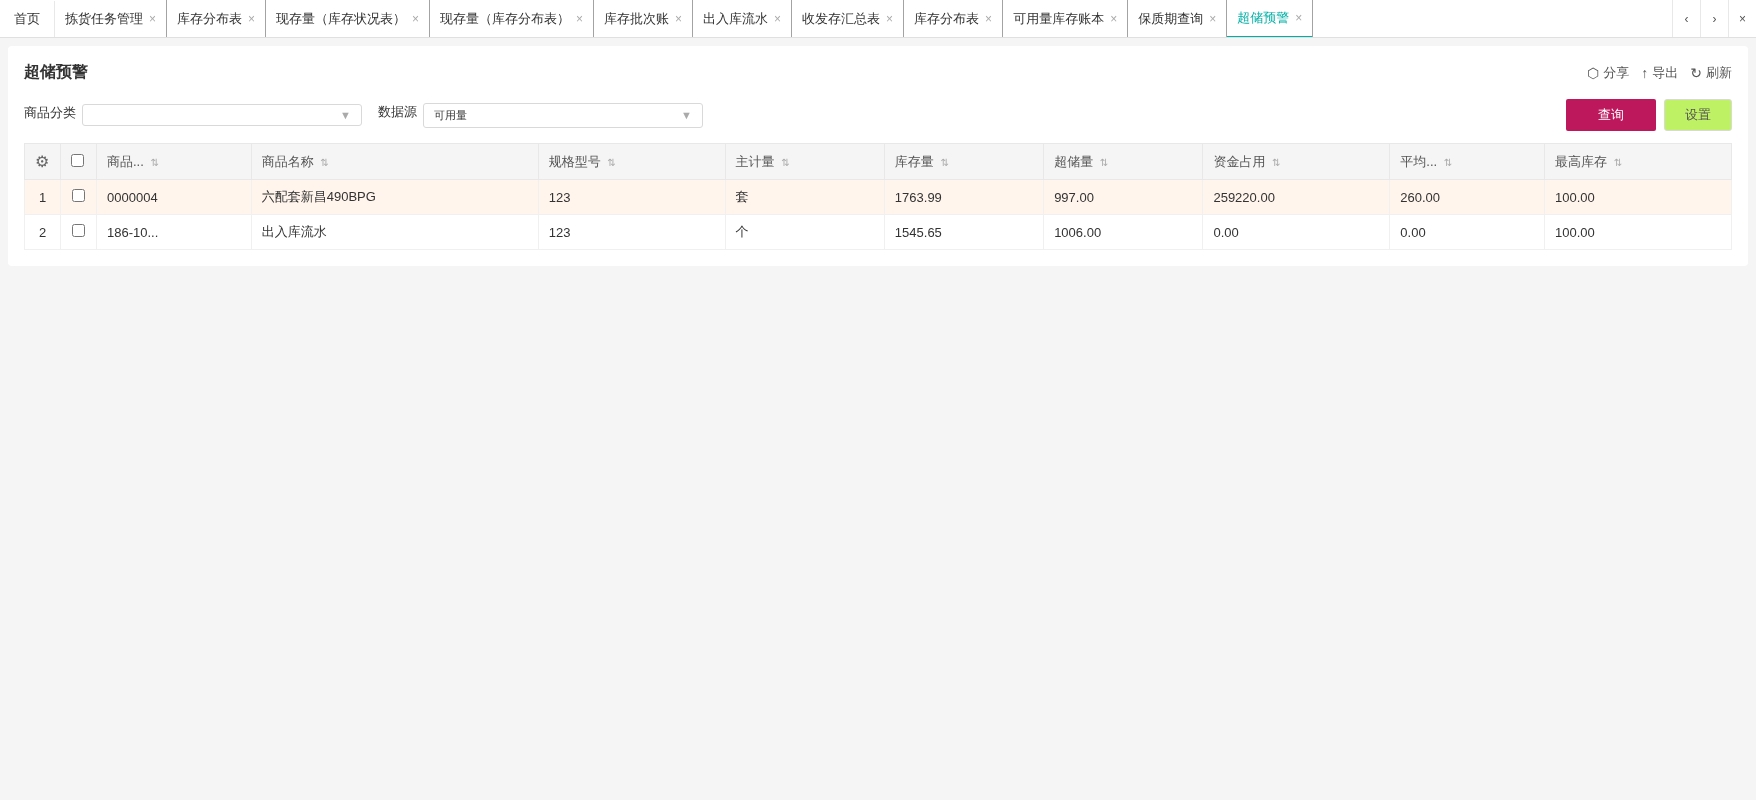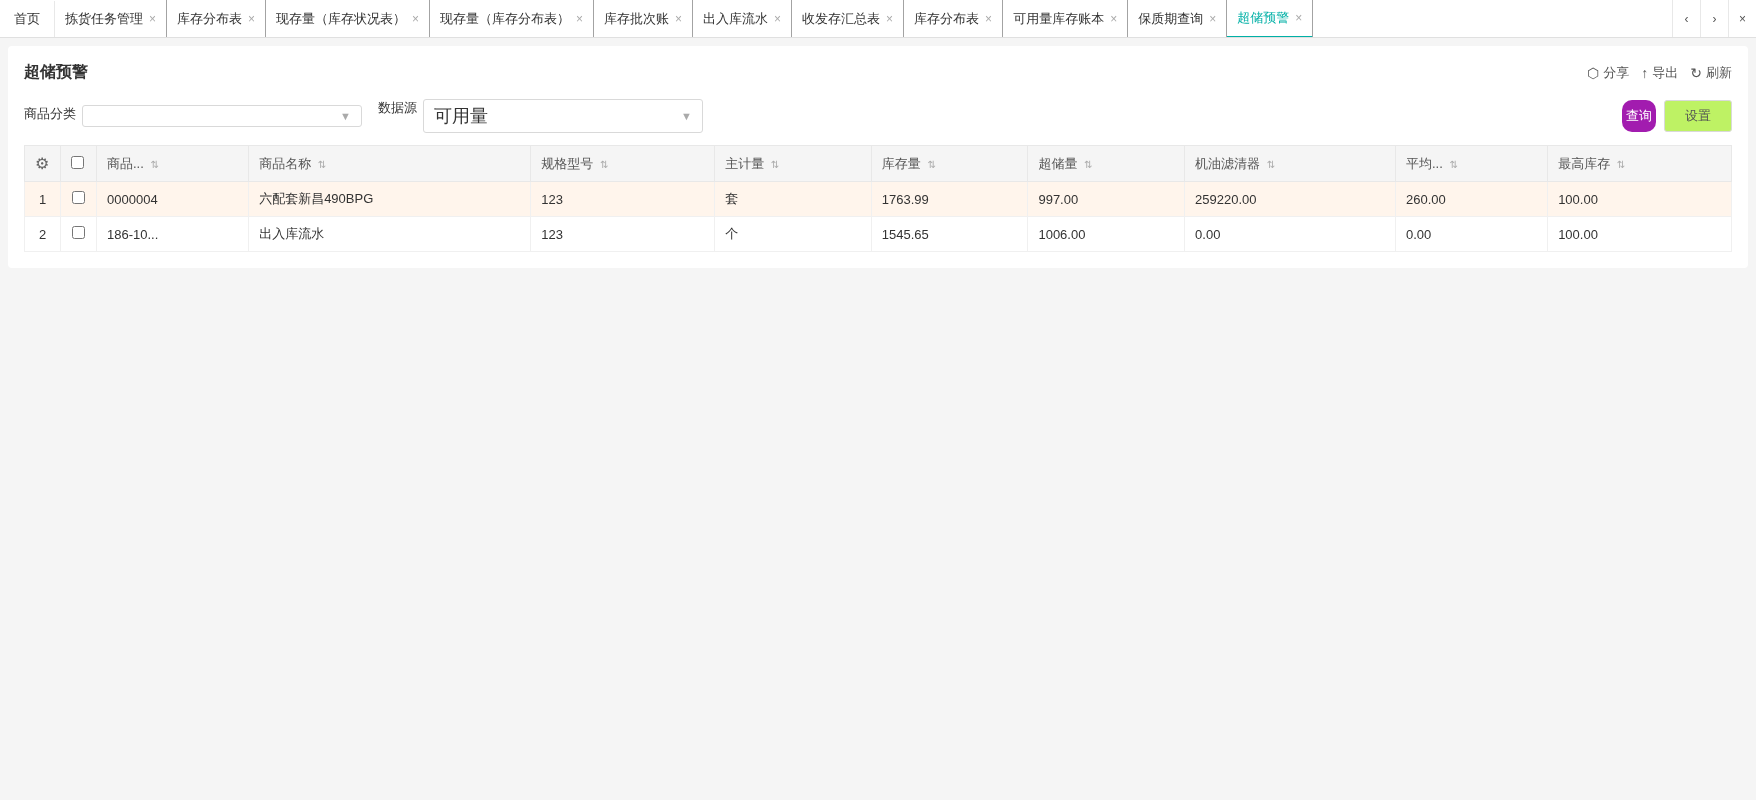--- a/index.html
+++ b/index.html
@@ -124,34 +124,34 @@
       display: flex;
       align-items: center;
       border: 1px solid #d9d9d9;
       border-radius: 3px;
       padding: 4px 10px;
       background: #fff;
       cursor: pointer;
       min-width: 200px;
       justify-content: space-between;
     }
-    .filter-select-text { color: #999; font-size: 18px; }
+    .filter-select-text { color: #999; font-size: 11px; }
     .filter-select-arrow { color: #aaa; font-size: 11px; }
 
     .filter-actions {
       margin-left: auto;
       display: flex;
       gap: 8px;
     }
     .btn-query {
-      background: #a21caf;
+      background: #be185d;
       color: #fff;
       border: none;
-      border-radius: 10px;
-      padding: 6px 4px;
+      border-radius: 2px;
+      padding: 6px 32px;
       cursor: pointer;
       font-size: 13px;
     }
     .btn-setting {
       background: #bef264;
       color: #555;
       border: 1px solid #d9d9d9;
       border-radius: 3px;
       padding: 6px 20px;
       cursor: pointer;
@@ -347,21 +347,21 @@
         </th>
         <th>
           <span>库存量</span>
           <span class="sort-icon">⇅</span>
         </th>
         <th>
           <span>超储量</span>
           <span class="sort-icon">⇅</span>
         </th>
         <th>
-          <span>机油滤清器</span>
+          <span>资金占用</span>
           <span class="sort-icon">⇅</span>
         </th>
         <th>
           <span>平均...</span>
           <span class="sort-icon">⇅</span>
         </th>
         <th>
           <span>最高库存</span>
           <span class="sort-icon">⇅</span>
         </th>

